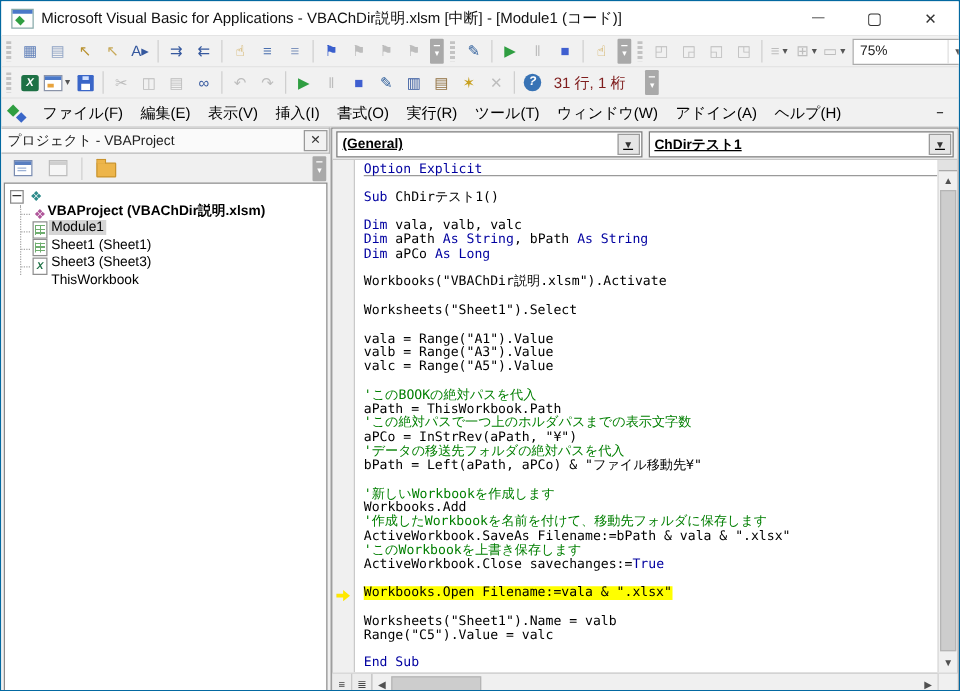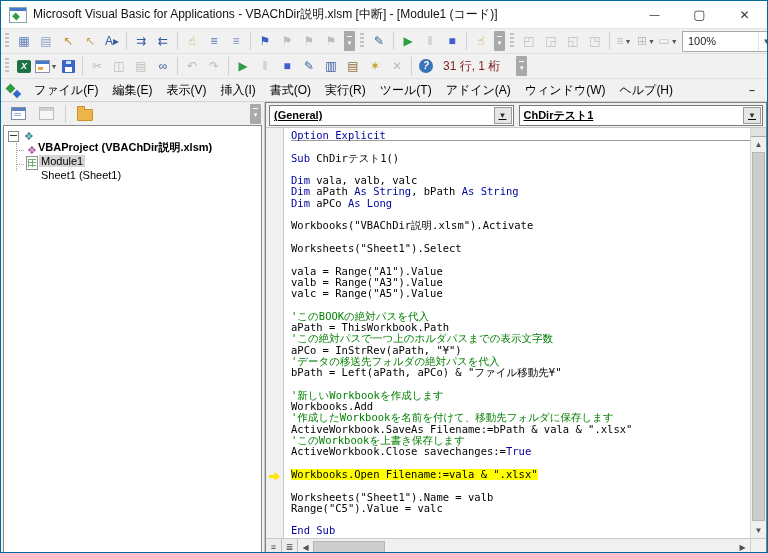--- a/index.html
+++ b/index.html
@@ -217,21 +217,21 @@
       </span>
       <span class="tbi dis">
         <span>⊞</span>
         <span class="dd">▼</span>
       </span>
       <span class="tbi dis">
         <span>▭</span>
         <span class="dd">▼</span>
       </span>
       <span class="tcombo">
-        <span>100%</span>
+        <span>75%</span>
         <span class="arr">▼</span>
       </span>
     </div>
   <div class="toolbar" id="toolbar-standard">
       <span class="grip"></span>
       <span class="tbi">
         <i class="ci view-excel-icon"></i>
       </span>
       <span class="tbi">
         <i class="ci insert-userform-icon"></i>
@@ -296,33 +296,37 @@
   <div class="menubar">
     <span class="vb-logo"></span>
     <span id="menu-items" style="display:flex;">
         <span class="mitem">ファイル(F)</span>
         <span class="mitem">編集(E)</span>
         <span class="mitem">表示(V)</span>
         <span class="mitem">挿入(I)</span>
         <span class="mitem">書式(O)</span>
         <span class="mitem">実行(R)</span>
         <span class="mitem">ツール(T)</span>
+        <span class="mitem">ウィンドウ(W)</span>
         <span class="mitem">アドイン(A)</span>
-        <span class="mitem">ウィンドウ(W)</span>
         <span class="mitem">ヘルプ(H)</span>
       </span>
     <span class="child-controls">
       <span class="cbtn cmin"></span>
 
     </span>
   </div>
 
   <div class="main">
 
     <div class="project-panel">
+      <div class="panel-title">
+        <span>プロジェクト - VBAProject</span>
+        <span class="panel-close"></span>
+      </div>
       <div class="panel-toolbar" id="panel-toolbar">
           <span class="tbi">
             <i class="ci view-code-icon"></i>
           </span>
           <span class="tbi">
             <i class="ci view-object-icon"></i>
           </span>
           <span class="tsep"></span>
           <span class="tbi">
             <i class="ci toggle-folders-icon"></i>
@@ -336,20 +340,28 @@
             <span class="lbl">VBAProject (VBAChDir説明.xlsm)</span>
           </div>
           <div class="tree-children">
             <div class="trow selected">
               <span class="tico" style="color: rgb(176, 86, 154);">❖</span>
               <span class="lbl">Module1</span>
             </div>
             <div class="trow">
               <span class="tico"><i class="ci sheet-icon"></i></span>
               <span class="lbl">Sheet1 (Sheet1)</span>
+            </div>
+            <div class="trow">
+              <span class="tico"><i class="ci sheet-icon"></i></span>
+              <span class="lbl">Sheet3 (Sheet3)</span>
+            </div>
+            <div class="trow">
+              <span class="tico"><i class="ci workbook-icon"></i></span>
+              <span class="lbl">ThisWorkbook</span>
             </div>
           </div>
         </div>
     </div>
 
     <div class="code-window">
       <div class="combo-row">
         <span class="bigcombo">
           <span>(General)</span>
           <span class="arr">▼</span>

